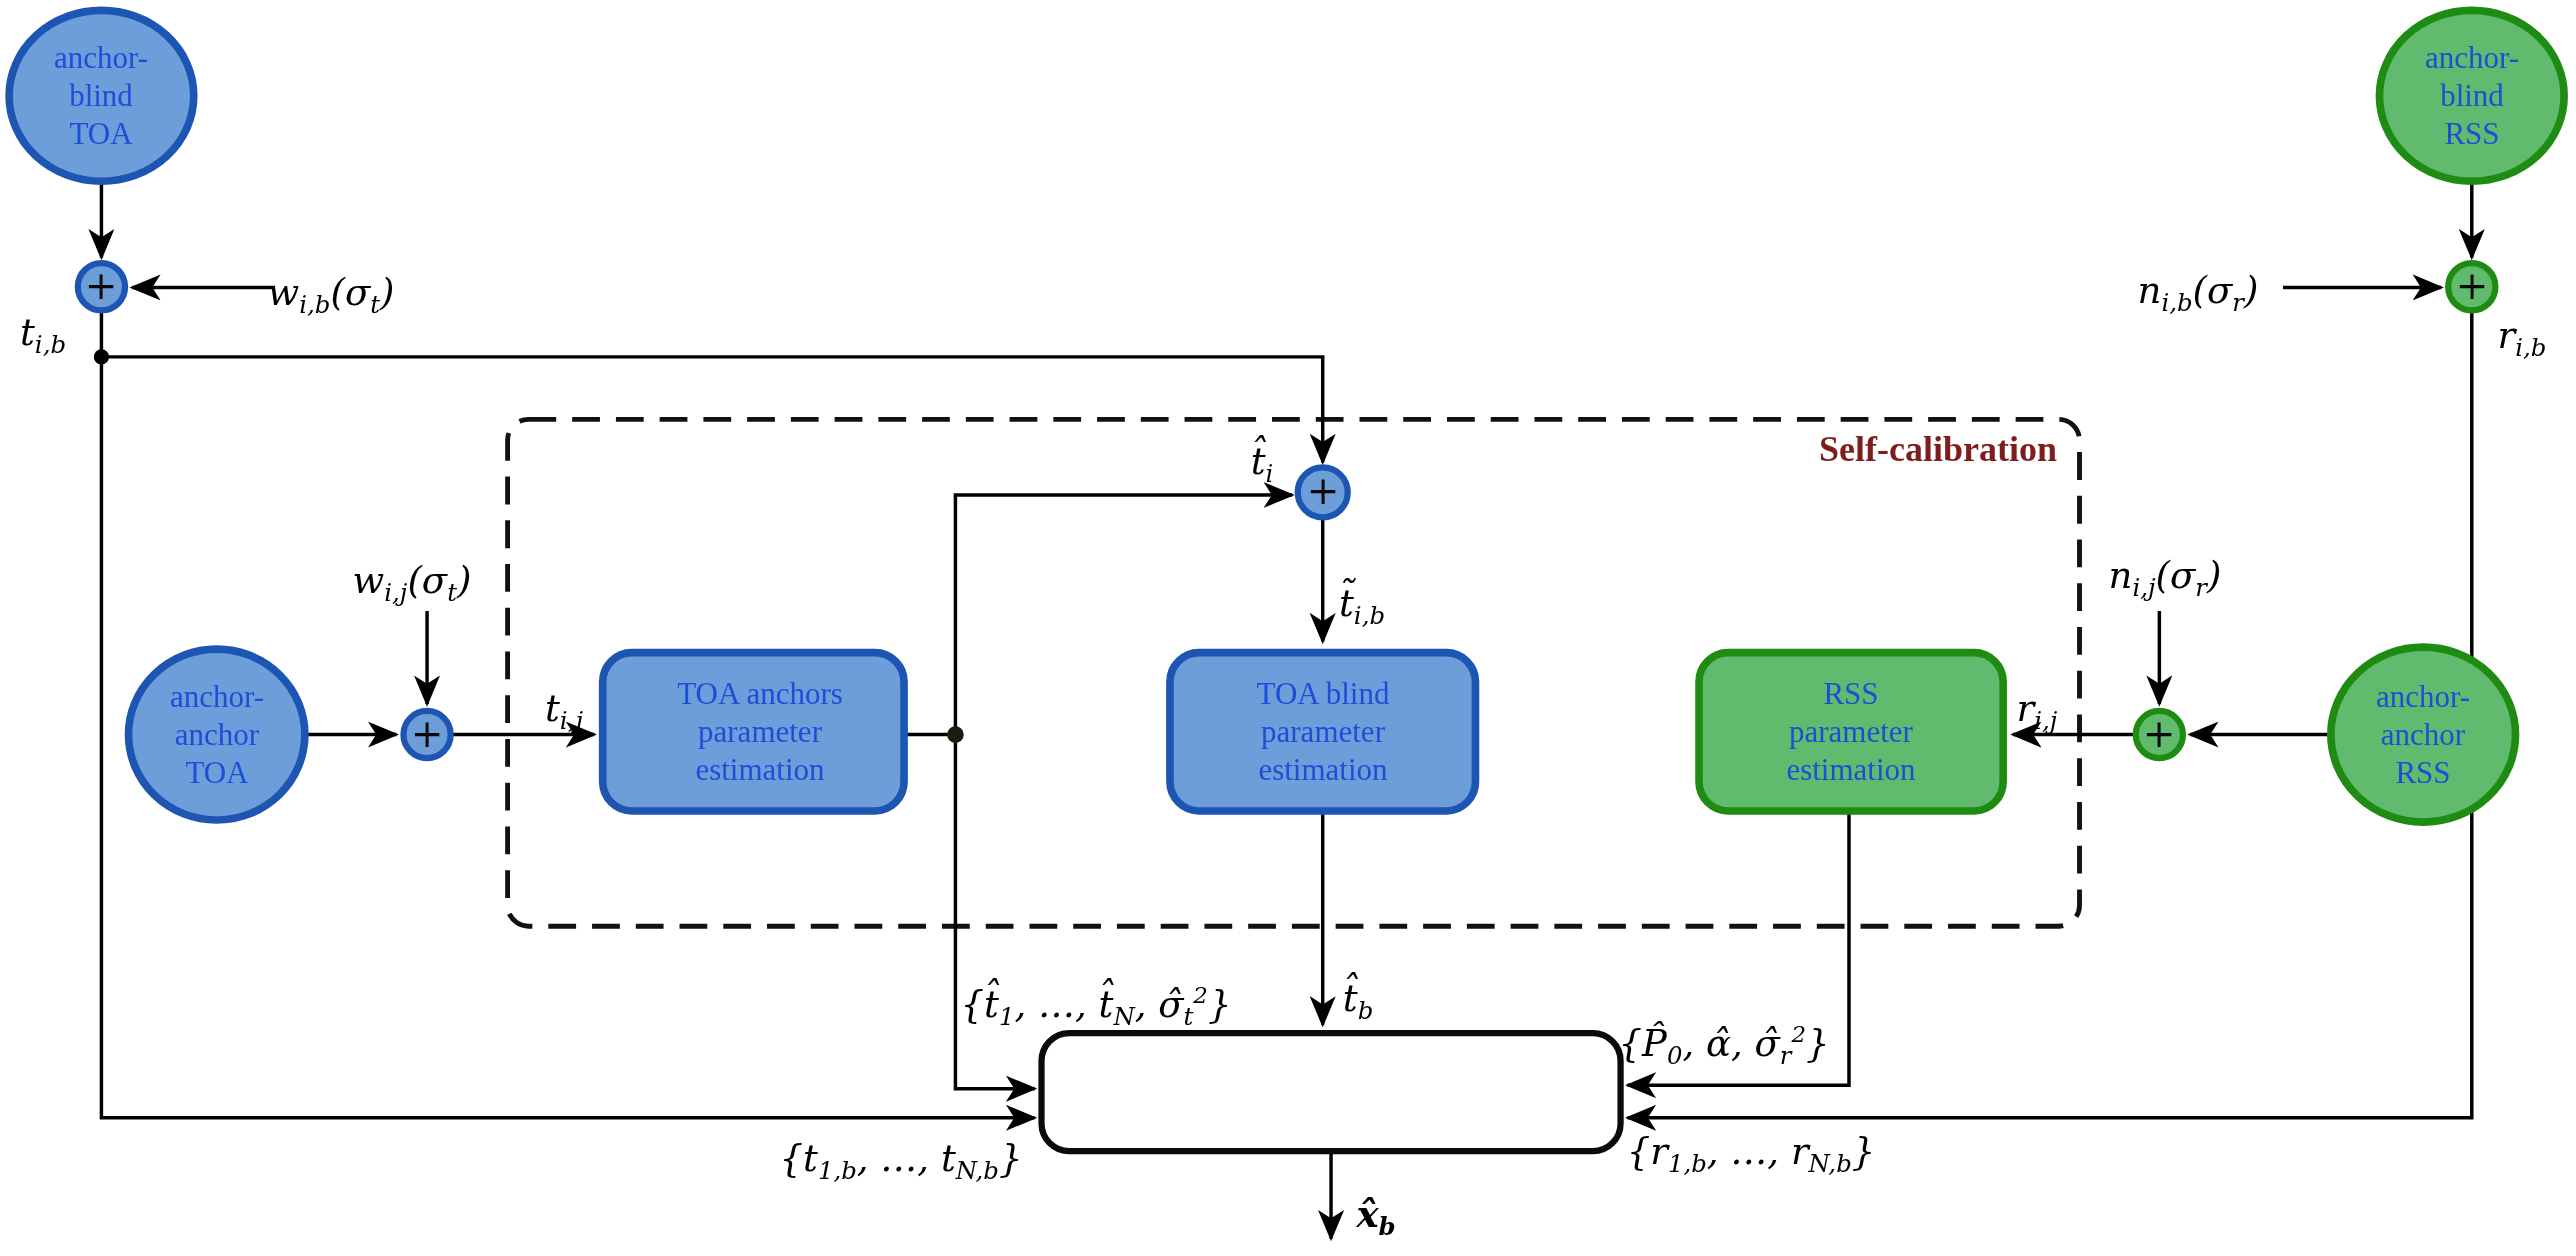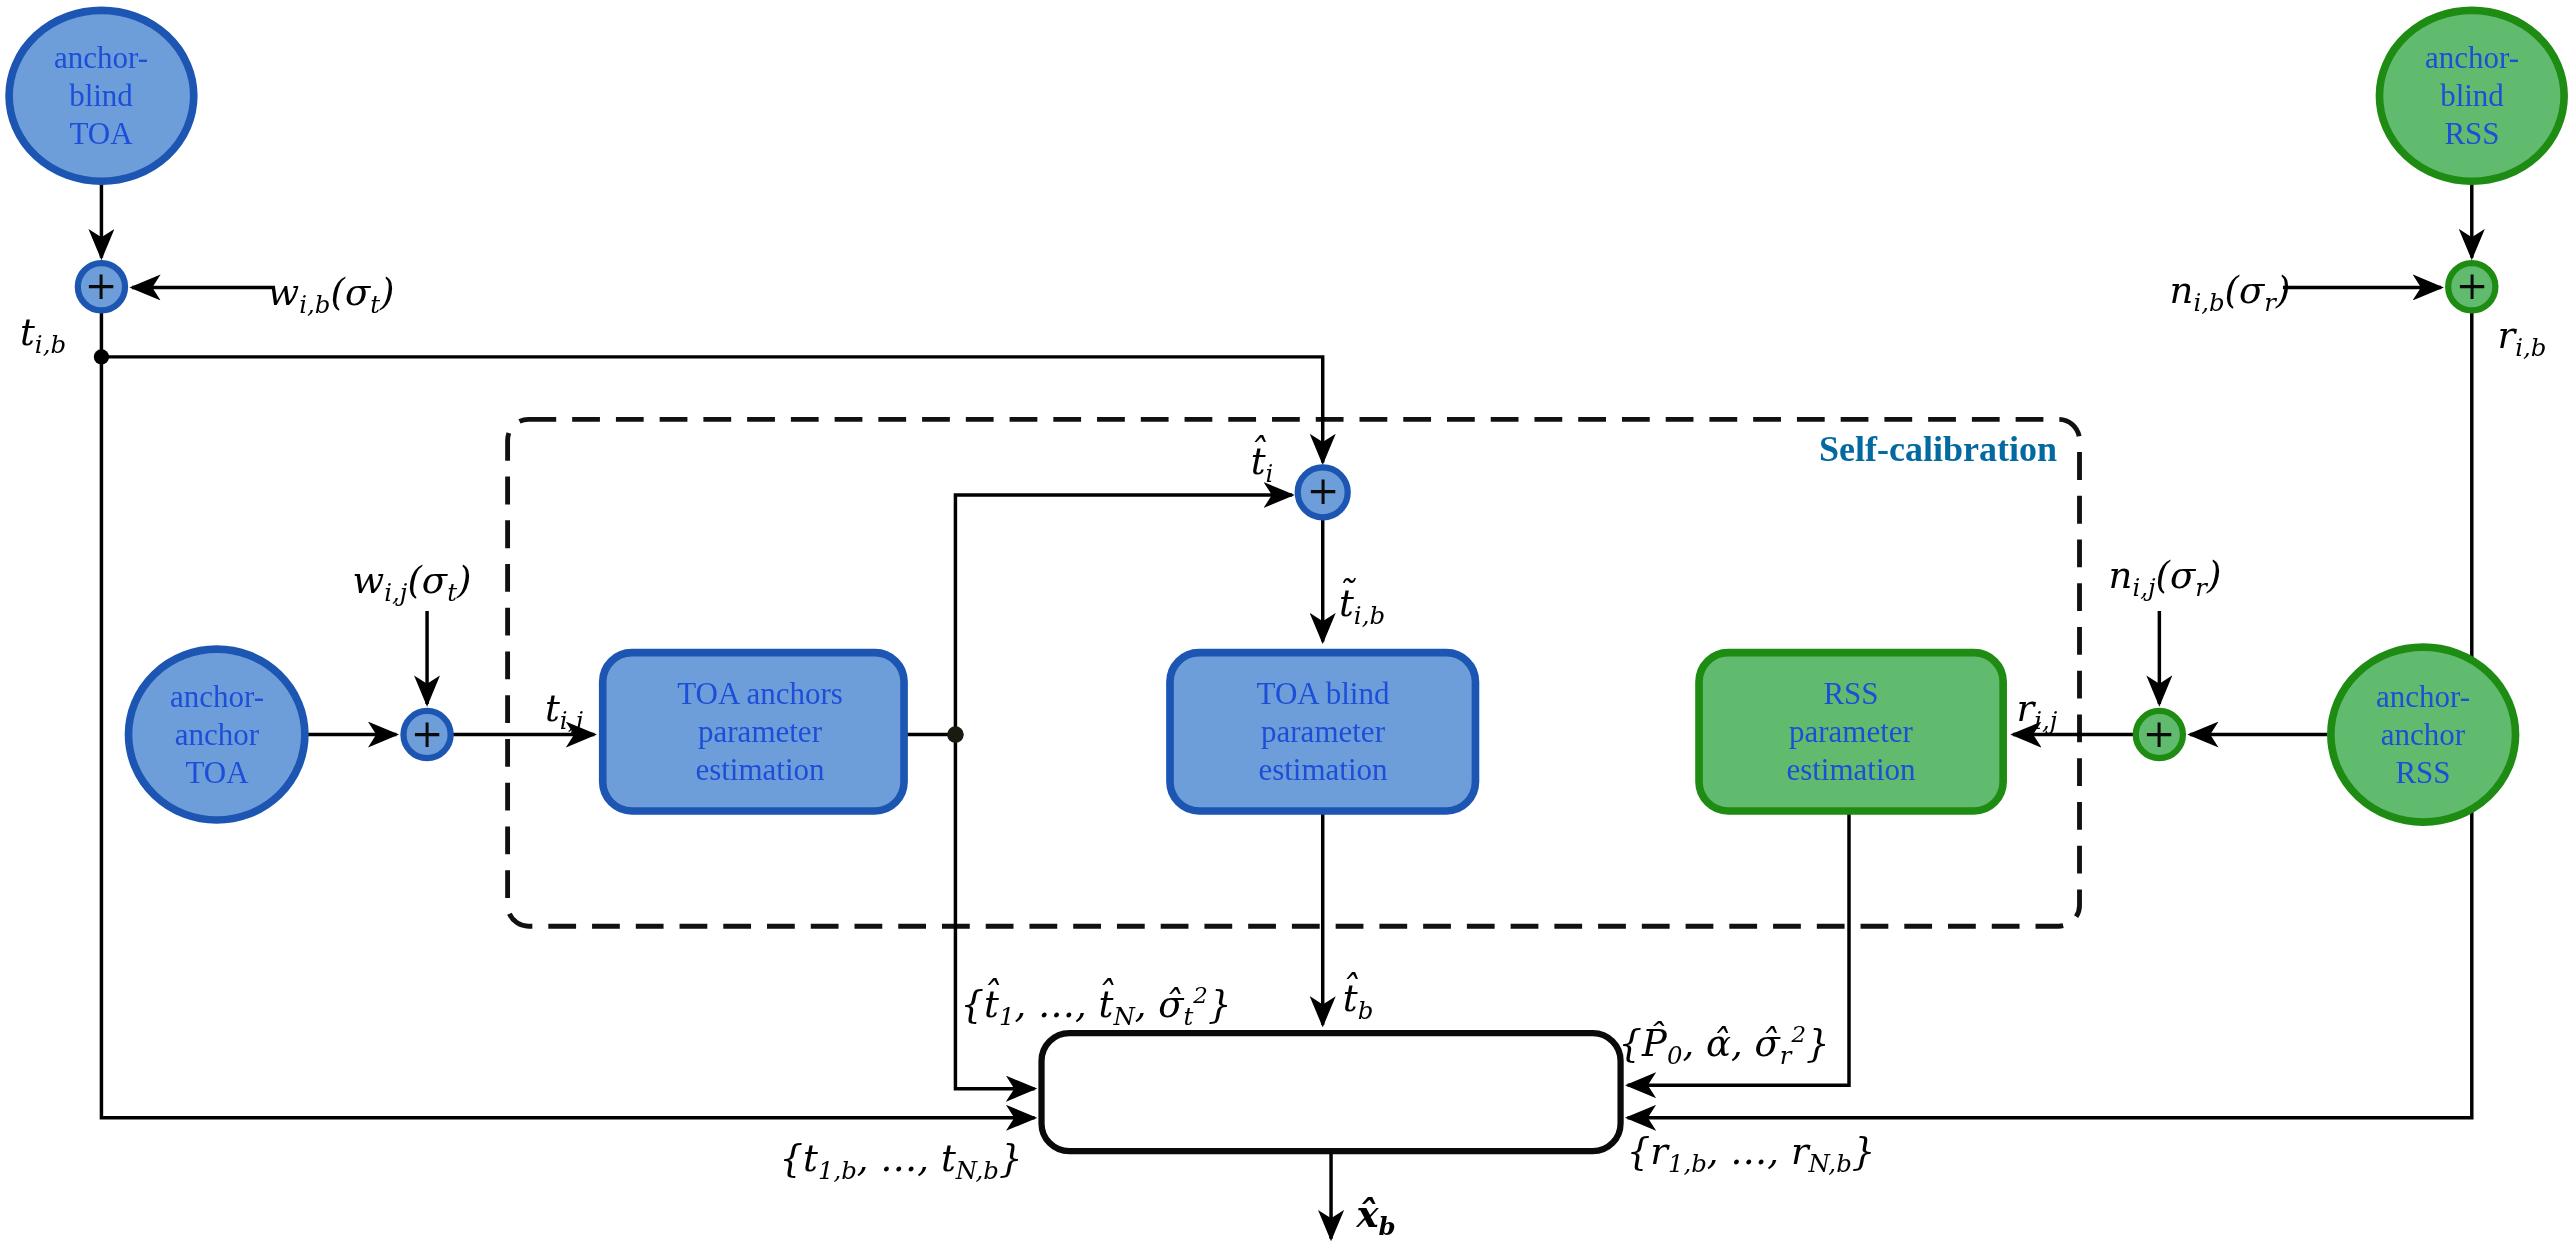--- a/index.html
+++ b/index.html
@@ -9,21 +9,21 @@
   .txt{position:absolute;transform:translate(-50%,-50%);text-align:center;white-space:nowrap;
        font:31px/38px "Liberation Serif","DejaVu Serif",serif;color:#1d4ed8;}
   .math{position:absolute;transform:translate(-50%,-50%);white-space:nowrap;
         font:italic 37px/37px "DejaVu Serif","Liberation Serif",serif;color:#000;}
   .math sub{font-size:66%;line-height:0;}
   .math sup{font-size:62%;line-height:0;}
   .bold{font-weight:bold;}
   .plus{position:absolute;transform:translate(-50%,-55%);font:39px/39px "DejaVu Serif",serif;
         font-weight:400;color:#0b0b0b;}
   .region-title{position:absolute;transform:translate(-100%,-50%);white-space:nowrap;
-        font:bold 36px/36px "Liberation Serif","DejaVu Serif",serif;color:#0369a1;}
+        font:bold 36px/36px "Liberation Serif","DejaVu Serif",serif;color:#7f1d1d;}
   .boxlabel{font-size:31px;line-height:38px;}
 </style>
 </head>
 <body>
 
 <div id="canvas">
 
   <svg id="wires" viewBox="0 0 3710 1809" xmlns="http://www.w3.org/2000/svg">
     <defs>
       <marker id="arr" viewBox="0 0 12 10" refX="11" refY="5" markerWidth="9" markerHeight="7.5" orient="auto" markerUnits="strokeWidth">
@@ -117,21 +117,21 @@
   </div>
 
   <div class="plus" style="left:101px;top:287px;">+</div>
   <div class="plus" style="left:2472px;top:287px;">+</div>
   <div class="plus" style="left:427px;top:735px;">+</div>
   <div class="plus" style="left:2159px;top:735px;">+</div>
   <div class="plus" style="left:1323px;top:492px;">+</div>
 
   <div class="math" style="left:331px;top:292px;">w<sub>i,b</sub>(σ<sub>t</sub>)</div>
   <div class="math" style="left:43px;top:332px;">t<sub>i,b</sub></div>
-  <div class="math" style="left:2198px;top:290px;margin-left:32px;">n<sub>i,b</sub>(σ<sub>r</sub>)</div>
+  <div class="math" style="left:2198px;top:290px;">n<sub>i,b</sub>(σ<sub>r</sub>)</div>
   <div class="math" style="left:2522px;top:335px;">r<sub>i,b</sub></div>
   <div class="math" style="left:412px;top:580px;">w<sub>i,j</sub>(σ<sub>t</sub>)</div>
   <div class="math" style="left:564px;top:708px;">t<sub>i,j</sub></div>
   <div class="math" style="left:2165px;top:575px;">n<sub>i,j</sub>(σ<sub>r</sub>)</div>
   <div class="math" style="left:2037px;top:708px;">r<sub>i,j</sub></div>
   <div class="math" style="left:1262px;top:461px;">t̂<sub>i</sub></div>
   <div class="math" style="left:1362px;top:603px;">t̃<sub>i,b</sub></div>
   <div class="math" style="left:1096px;top:1004px;font-style:italic;">{t̂<sub>1</sub>, …, t̂<sub>N</sub>, σ̂<sub>t</sub><sup>2</sup>}</div>
   <div class="math" style="left:1358px;top:998px;">t̂<sub>b</sub></div>
   <div class="math" style="left:1724px;top:1043px;">{P̂<sub>0</sub>, α̂, σ̂<sub>r</sub><sup>2</sup>}</div>

